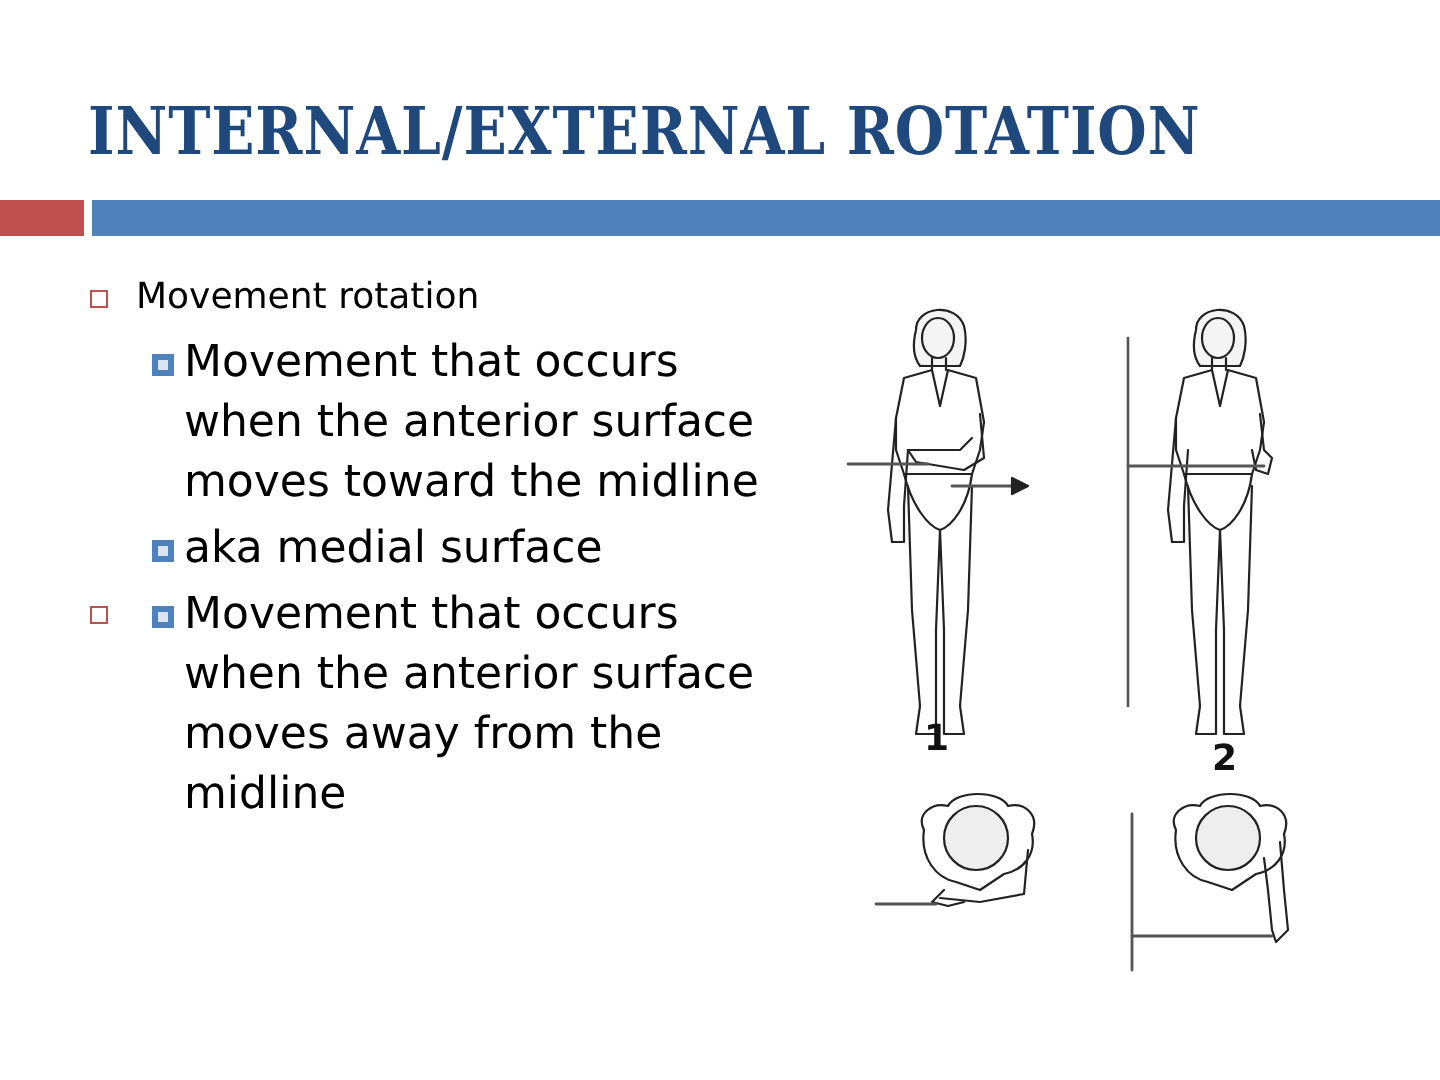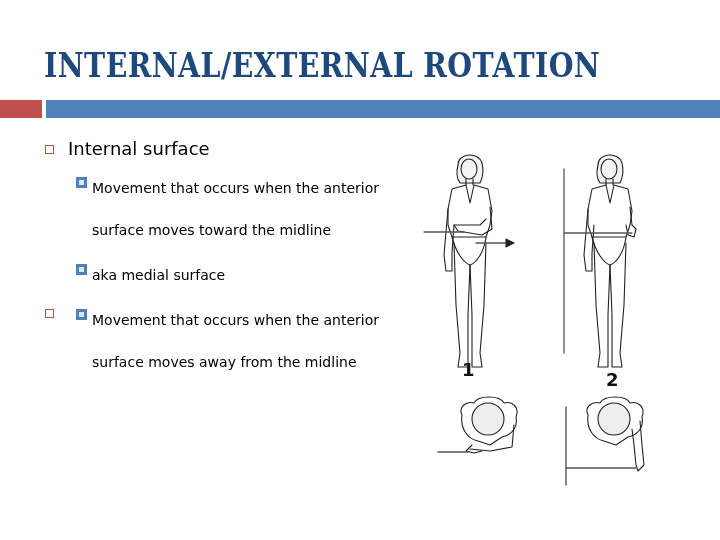--- a/index.html
+++ b/index.html
@@ -64,22 +64,22 @@
       left: 3px;
       top: 11px;
       width: 7px;
       height: 7px;
       border: 1px solid #c0504d;
       background: #ffffff;
     }
     .lvl2 {
       position: relative;
       padding-left: 50px;
-      font-size: 14px;
-      line-height: 42px;
+      font-size: 22px;
+      line-height: 30px;
       margin-top: 3px;
       width: 290px;
     }
     .lvl2 .marker {
       position: absolute;
       left: 34px;
       top: 10px;
       width: 5px;
       height: 5px;
       border: 3px solid #4f81bd;
@@ -104,21 +104,21 @@
 <body>
 
 <h1 class="slide-title">INTERNAL/EXTERNAL ROTATION</h1>
 
 <div class="bar-red"></div>
 <div class="bar-blue"></div>
 
 <div class="content">
   <div class="lvl1">
     <span class="marker"></span>
-    <span>Internal surface</span>
+    <span>Movement rotation</span>
   </div>
   <div class="lvl2">
     <span class="marker"></span>
     <span>Movement that occurs when the anterior surface moves toward the midline</span>
   </div>
   <div class="lvl2">
     <span class="marker"></span>
     <span>aka medial surface</span>
   </div>
   <div class="lvl1">

